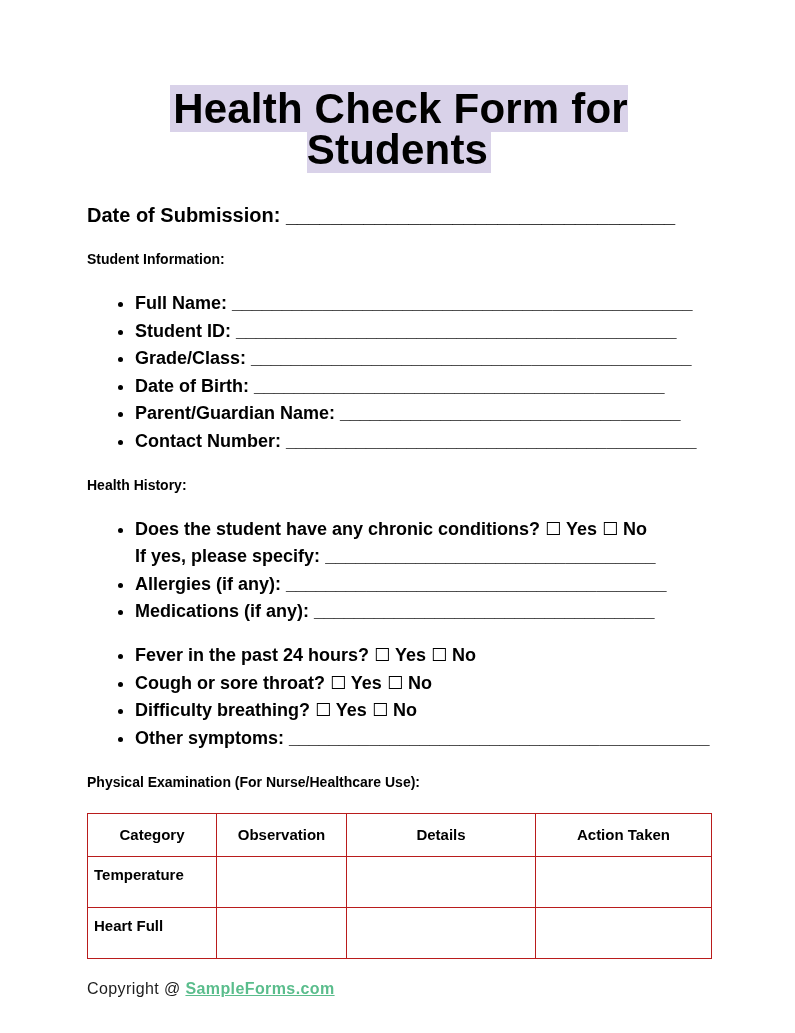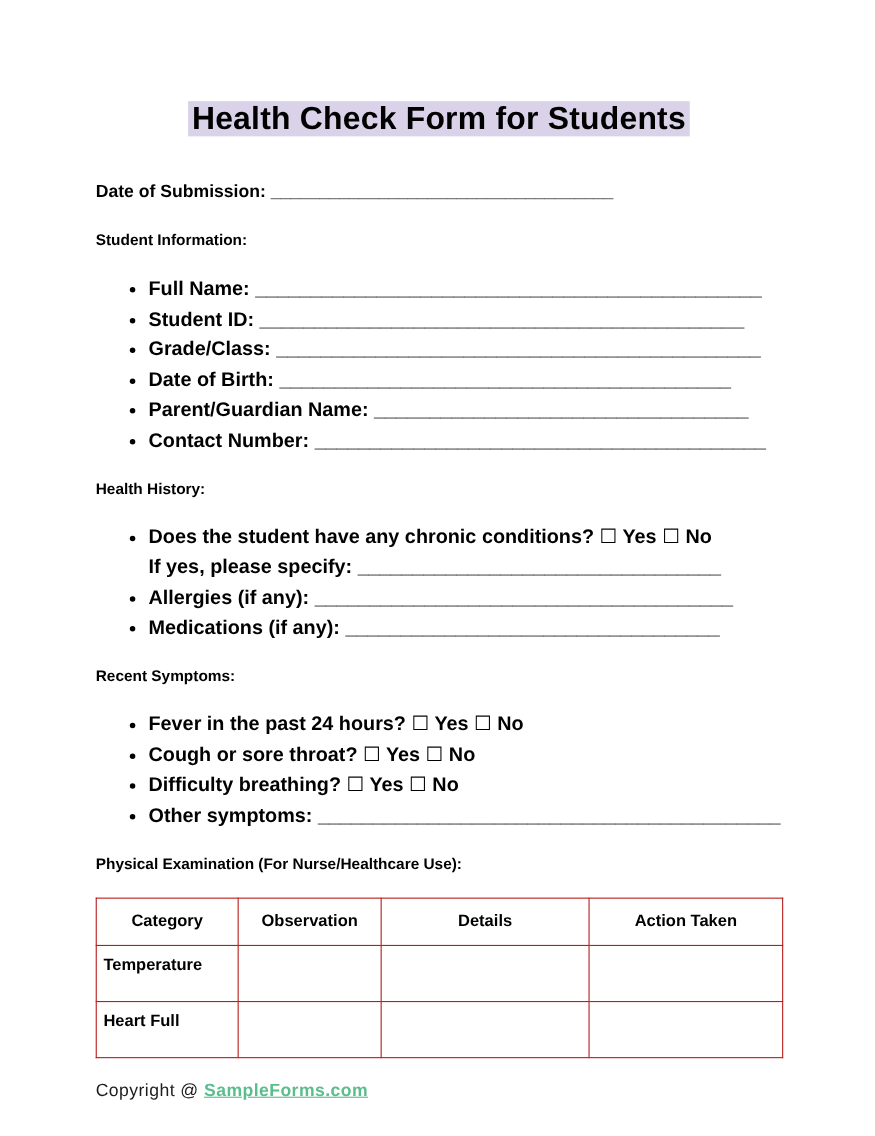--- a/index.html
+++ b/index.html
@@ -13,32 +13,32 @@
   }
   .page {
     box-sizing: border-box;
     width: 795px;
     height: 1033px;
     padding: 88px 84px 0 87px;
   }
   .doc-title {
     text-align: center;
     margin: 0 0 32px 0;
-    font-size: 29px;
+    font-size: 42px;
     font-weight: bold;
     line-height: 41px;
     letter-spacing: 0.2px;
   }
   .doc-title .hl {
     background: #d9d2e9;
     padding: 0 3px;
   }
   .line {
     margin: 0 0 16.5px 0;
-    font-size: 16px;
+    font-size: 20px;
     font-weight: bold;
     line-height: 27.5px;
   }
   .section-heading {
     margin: 0 0 16.5px 0;
     font-size: 14px;
     font-weight: bold;
     line-height: 27.5px;
   }
   ul.form-list {
@@ -123,21 +123,20 @@
 
   <ul class="form-list">
     <li>
       <span>Does the student have any chronic conditions?</span> <span class="chk">☐ Yes</span> <span class="chk">☐ No</span><br>
       <span>If yes, please specify:</span> <span class="blank">_________________________________</span>
     </li>
     <li><span>Allergies (if any):</span> <span class="blank">______________________________________</span></li>
     <li><span>Medications (if any):</span> <span class="blank">__________________________________</span></li>
   </ul>
 
-  <p class="section-heading">Recent Symptoms:</p>
 
   <ul class="form-list">
     <li><span>Fever in the past 24 hours?</span> <span class="chk">☐ Yes</span> <span class="chk">☐ No</span></li>
     <li><span>Cough or sore throat?</span> <span class="chk">☐ Yes</span> <span class="chk">☐ No</span></li>
     <li><span>Difficulty breathing?</span> <span class="chk">☐ Yes</span> <span class="chk">☐ No</span></li>
     <li><span>Other symptoms:</span> <span class="blank">__________________________________________</span></li>
   </ul>
 
   <p class="section-heading">Physical Examination (For Nurse/Healthcare Use):</p>
 

